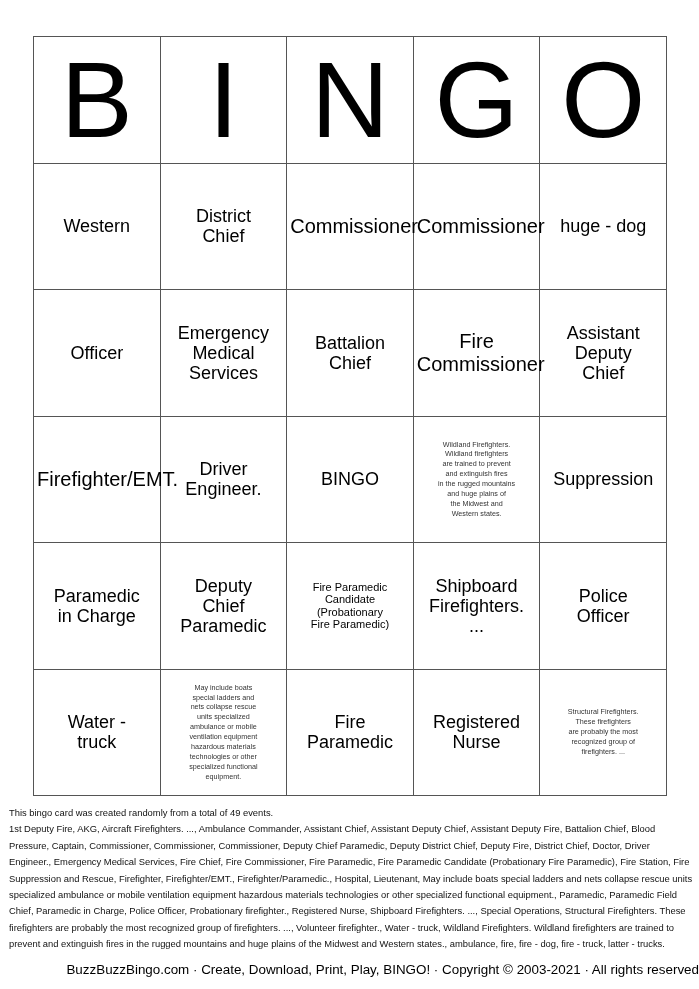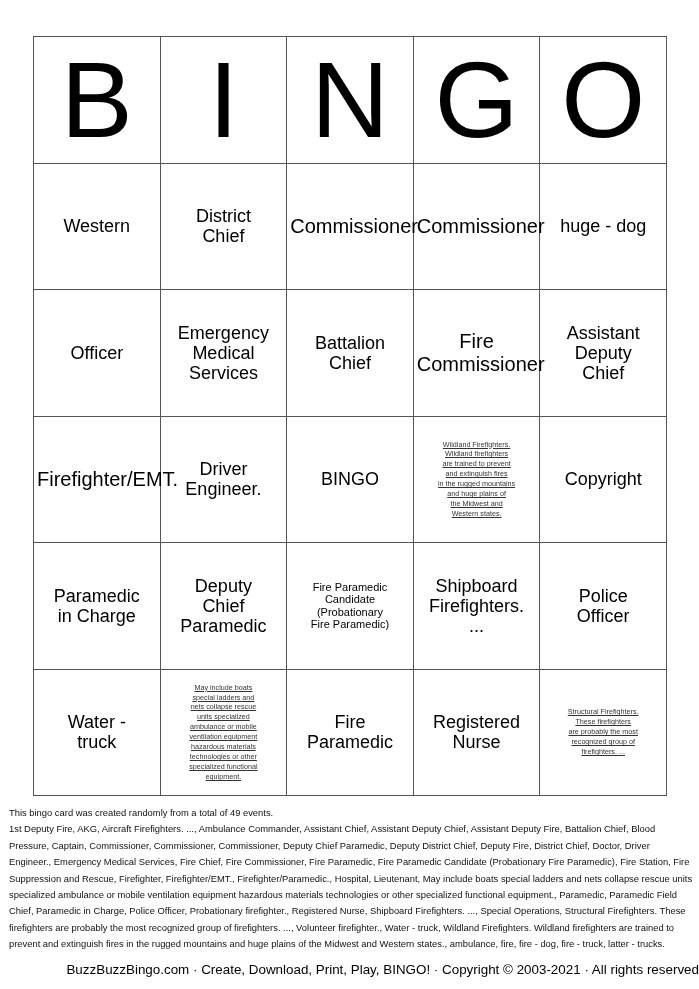--- a/index.html
+++ b/index.html
@@ -20,21 +20,21 @@
     padding: 0 3px; box-sizing: border-box;
     line-height: 1.12;
   }
   .card .hdr td {
     font-size: 108px; line-height: 1; padding: 0;
     font-weight: normal;
   }
   .sz-l { font-size: 18px; }
   .sz-m { font-size: 20px; }
   .sz-s { font-size: 11px; }
-  .sz-xs { font-size: 7.2px; line-height: 1.38 !important; color: #333; text-decoration: underline; }
+  .sz-xs { font-size: 7.2px; line-height: 1.38 !important; color: #333; }
   .info {
     position: absolute; left: 9px; top: 805px; width: 684px;
     font-size: 9.4px; line-height: 16.4px; color: #111;
   }
   .info p { margin: 0; }
   .footer {
     position: absolute; left: 0; top: 962px; width: 699px;
     text-align: right; font-size: 13.4px; color: #000000;
   }
 </style>
@@ -62,21 +62,21 @@
     <td class="sz-l">Emergency<br>Medical<br>Services</td>
     <td class="sz-l">Battalion<br>Chief</td>
     <td class="sz-m">Fire<br>Commissioner</td>
     <td class="sz-l">Assistant<br>Deputy<br>Chief</td>
   </tr>
   <tr>
     <td class="sz-m">Firefighter/EMT.</td>
     <td class="sz-l">Driver<br>Engineer.</td>
     <td class="sz-l">BINGO</td>
     <td class="sz-xs">Wildland Firefighters.<br>Wildland firefighters<br>are trained to prevent<br>and extinguish fires<br>in the rugged mountains<br>and huge plains of<br>the Midwest and<br>Western states.</td>
-    <td class="sz-l">Copyright</td>
+    <td class="sz-l">Suppression</td>
   </tr>
   <tr>
     <td class="sz-l">Paramedic<br>in Charge</td>
     <td class="sz-l">Deputy<br>Chief<br>Paramedic</td>
     <td class="sz-s">Fire Paramedic<br>Candidate<br>(Probationary<br>Fire Paramedic)</td>
     <td class="sz-l">Shipboard<br>Firefighters.<br>...</td>
     <td class="sz-l">Police<br>Officer</td>
   </tr>
   <tr>
     <td class="sz-l">Water -<br>truck</td>

